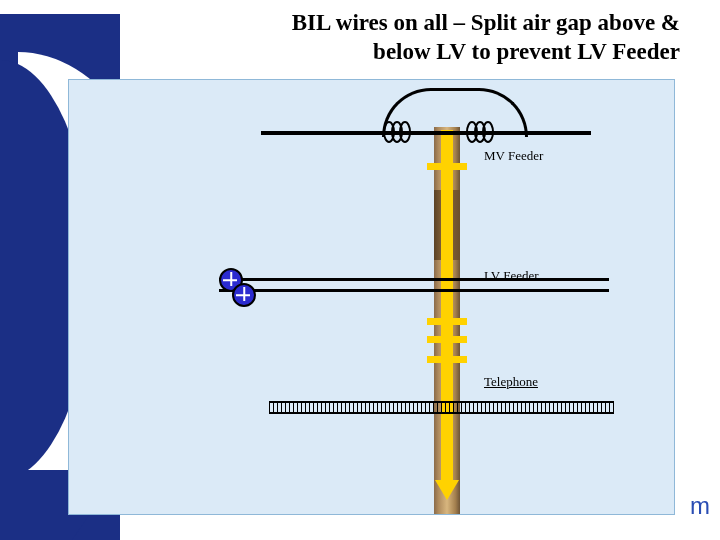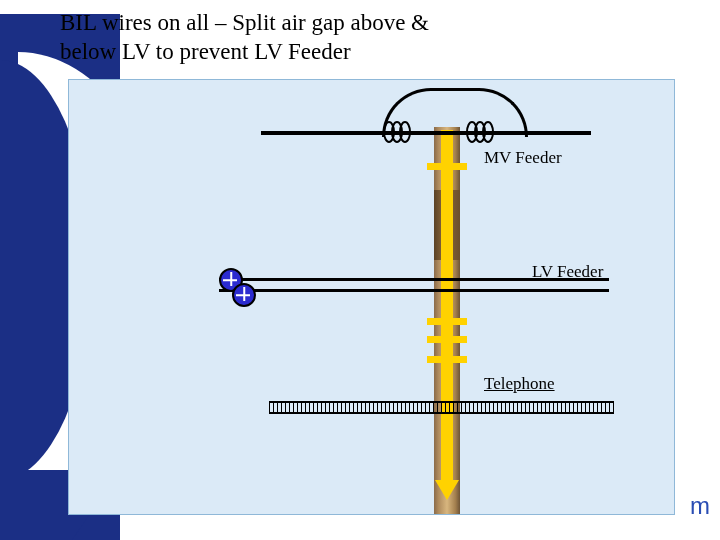--- a/index.html
+++ b/index.html
@@ -37,23 +37,23 @@
     clip-path:polygon(0 0, 100% 0, 60% 100%, 0 100%);
   }
   .top-white{
     position:absolute;left:0;top:0;width:720px;height:14px;background:#ffffff;z-index:5;
   }
 
   
   .title{
     position:absolute;
     left:60px;top:8px;width:620px;
-    text-align:left;
+    text-align:right;
     font-size:23px;
-    font-weight:normal;
+    font-weight:bold;
     line-height:1.28;
     color:#000000;
     z-index:10;
     font-family:"Liberation Serif", serif;
   }
 
   
   .panel{
     position:absolute;
     left:68px;top:79px;
@@ -142,25 +142,25 @@
   }
   .lv-ins:before{
     content:"";position:absolute;left:50%;top:2px;width:1.5px;height:14px;background:#fff;transform:translateX(-50%);
   }
   .lv-ins:after{
     content:"";position:absolute;top:50%;left:2px;height:1.5px;width:14px;background:#fff;transform:translateY(-50%);
   }
 
   
   .lbl{
-    position:absolute;font-size:17px;color:#000;z-index:14;white-space:nowrap;
+    position:absolute;font-size:13px;color:#000;z-index:14;white-space:nowrap;
     font-family:"Liberation Serif", serif;
   }
   .lbl-mv{left:415px;top:68px;}
-  .lbl-lv{left:415px;top:182px;margin-left:48px;}
+  .lbl-lv{left:415px;top:188px;}
   .lbl-tel{left:415px;top:294px;text-decoration:underline;}
 
   .corner-m{
     position:absolute;right:10px;bottom:20px;
     font-size:24px;color:#2a4db3;font-family:"Liberation Sans", sans-serif;
     z-index:20;
   }
 </style>
 </head>
 <body>

